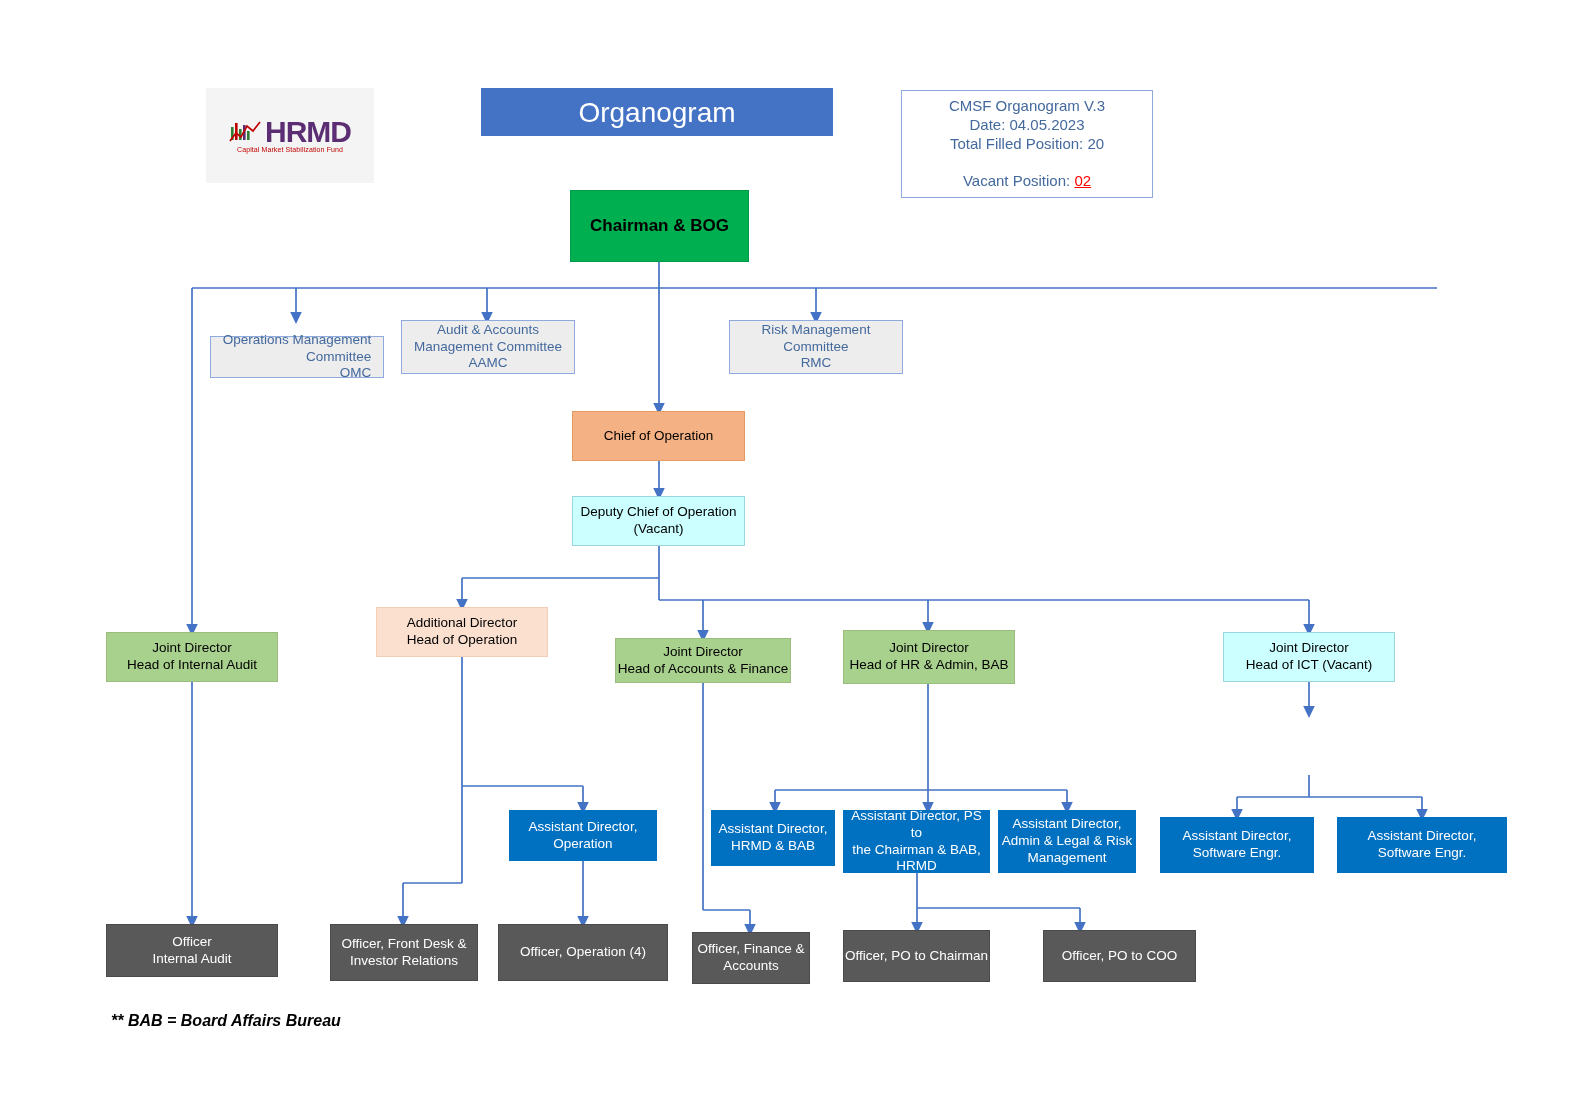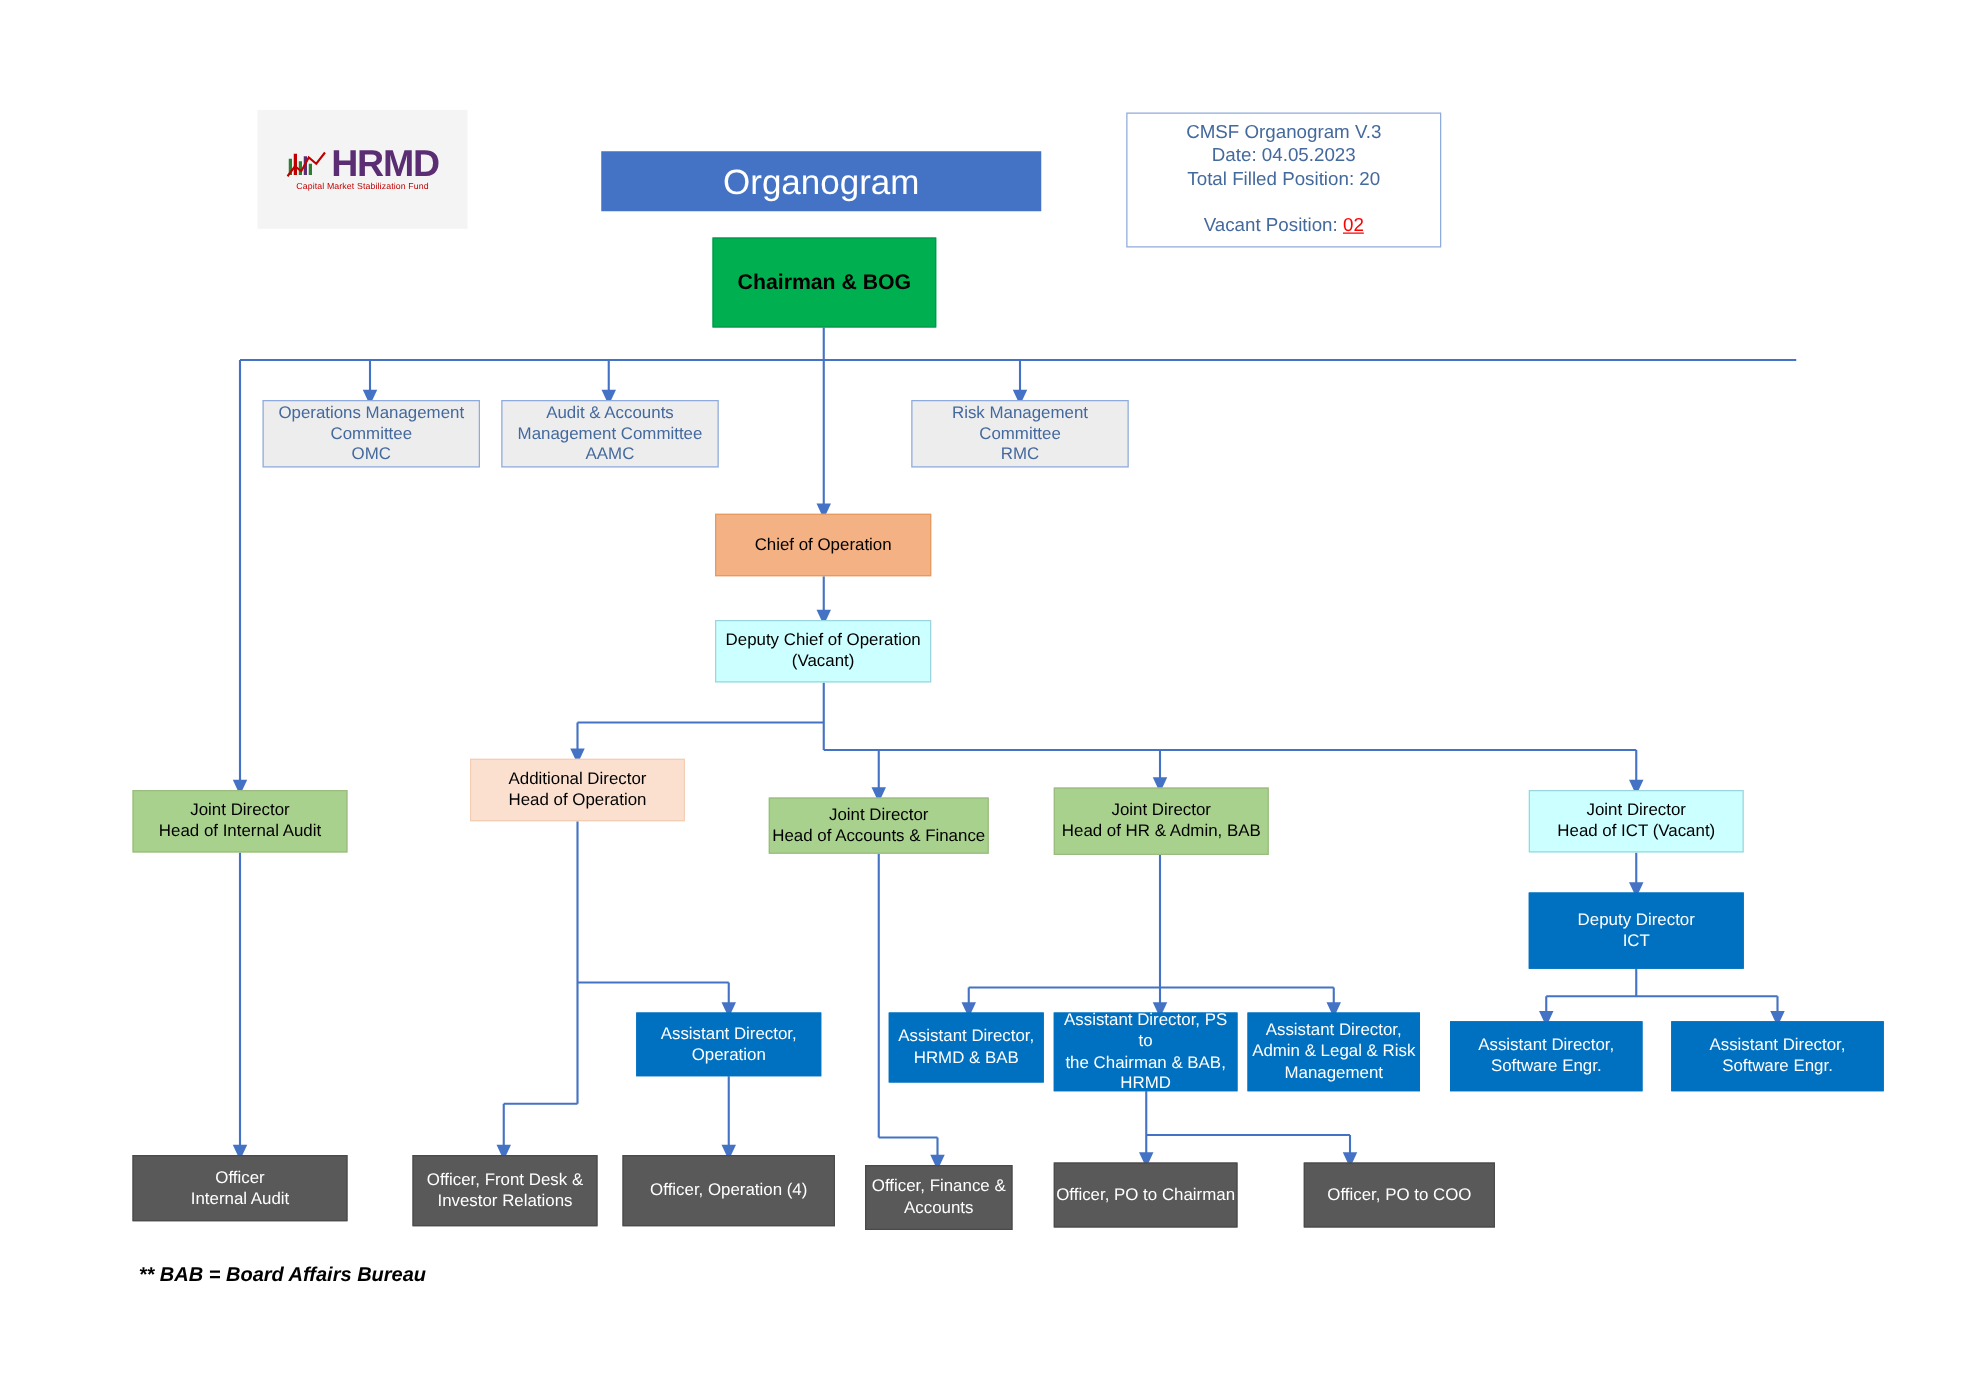--- a/index.html
+++ b/index.html
@@ -6,21 +6,21 @@
   body{width:1574px;height:1099px;position:relative;
        font-family:"Liberation Sans",sans-serif;overflow:hidden;}
   #canvas{position:absolute;left:0;top:0;width:1574px;height:1099px;}
   svg#wires{position:absolute;left:0;top:0;width:1574px;height:1099px;pointer-events:none;}
 
   .node{position:absolute;box-sizing:border-box;display:flex;align-items:center;
         justify-content:center;text-align:center;line-height:1.25;
         white-space:pre-line;z-index:3;}
 
   
-  .n-title{background:#4472C4;color:#ffffff;font-size:28px;font-weight:400;margin-top:33px;}
+  .n-title{background:#4472C4;color:#ffffff;font-size:28px;font-weight:400;}
   .n-chair{background:#00B050;color:#000;font-size:17px;font-weight:bold;border:1px solid #00994a;}
   .n-cmte{background:#EDEDED;color:#44699D;font-size:13.5px;border:1px solid #8FAADC;}
   .n-info{background:#ffffff;color:#44699D;font-size:15px;border:1px solid #8FAADC;
           flex-direction:column;}
   .n-coo{background:#F4B183;color:#000;font-size:13.5px;border:1px solid #E49A61;}
   .n-cyan{background:#CCFFFF;color:#000;font-size:13.5px;border:1px solid #9BD5DE;}
   .n-green{background:#A9D18E;color:#000;font-size:13.5px;border:1px solid #9BBB7F;}
   .n-peach{background:#FBE0D0;color:#000;font-size:13.5px;border:1px solid #F3CDB4;}
   .n-blue{background:#0070C0;color:#ffffff;font-size:13.5px;border:1px solid #0070C0;}
   .n-grey{background:#595959;color:#ffffff;font-size:13.5px;border:1px solid #4a4a4a;}
@@ -131,21 +131,21 @@
     <div>CMSF Organogram V.3</div>
     <div>Date: 04.05.2023</div>
     <div>Total Filled Position: 20</div>
     <div>
       <span>Vacant Position: </span><span class="vacant-red">02</span>
     </div>
   </div>
 
   <div class="node n-chair" style="left:570px;top:190px;width:179px;height:72px;">Chairman &amp; BOG</div>
 
-  <div class="node n-cmte" style="left:210px;top:320px;width:174px;height:54px;">Operations Management
+  <div class="node n-cmte" style="left:210px;top:336px;width:174px;height:42px;text-align:right;">Operations Management
 Committee
 OMC</div>
   <div class="node n-cmte" style="left:401px;top:320px;width:174px;height:54px;">Audit &amp; Accounts
 Management Committee
 AAMC</div>
   <div class="node n-cmte" style="left:729px;top:320px;width:174px;height:54px;">Risk Management
 Committee
 RMC</div>
 
   <div class="node n-coo" style="left:572px;top:411px;width:173px;height:50px;">Chief of Operation</div>
@@ -156,22 +156,20 @@
 Head of Internal Audit</div>
   <div class="node n-peach" style="left:376px;top:607px;width:172px;height:50px;">Additional Director
 Head of Operation</div>
   <div class="node n-green" style="left:615px;top:638px;width:176px;height:45px;">Joint Director
 Head of Accounts &amp; Finance</div>
   <div class="node n-green" style="left:843px;top:630px;width:172px;height:54px;">Joint Director
 Head of HR &amp; Admin, BAB</div>
   <div class="node n-cyan" style="left:1223px;top:632px;width:172px;height:50px;">Joint Director
 Head of ICT (Vacant)</div>
 
-  <div class="node n-blue" style="left:1223px;top:714px;width:172px;height:61px;">Deputy Director
-ICT</div>
 
   <div class="node n-blue" style="left:509px;top:810px;width:148px;height:51px;">Assistant Director,
 Operation</div>
   <div class="node n-blue" style="left:711px;top:810px;width:124px;height:56px;">Assistant Director,
 HRMD &amp; BAB</div>
   <div class="node n-blue" style="left:843px;top:810px;width:147px;height:63px;">Assistant Director, PS to
 the Chairman &amp; BAB,
 HRMD</div>
   <div class="node n-blue" style="left:998px;top:810px;width:138px;height:63px;">Assistant Director,
 Admin &amp; Legal &amp; Risk

